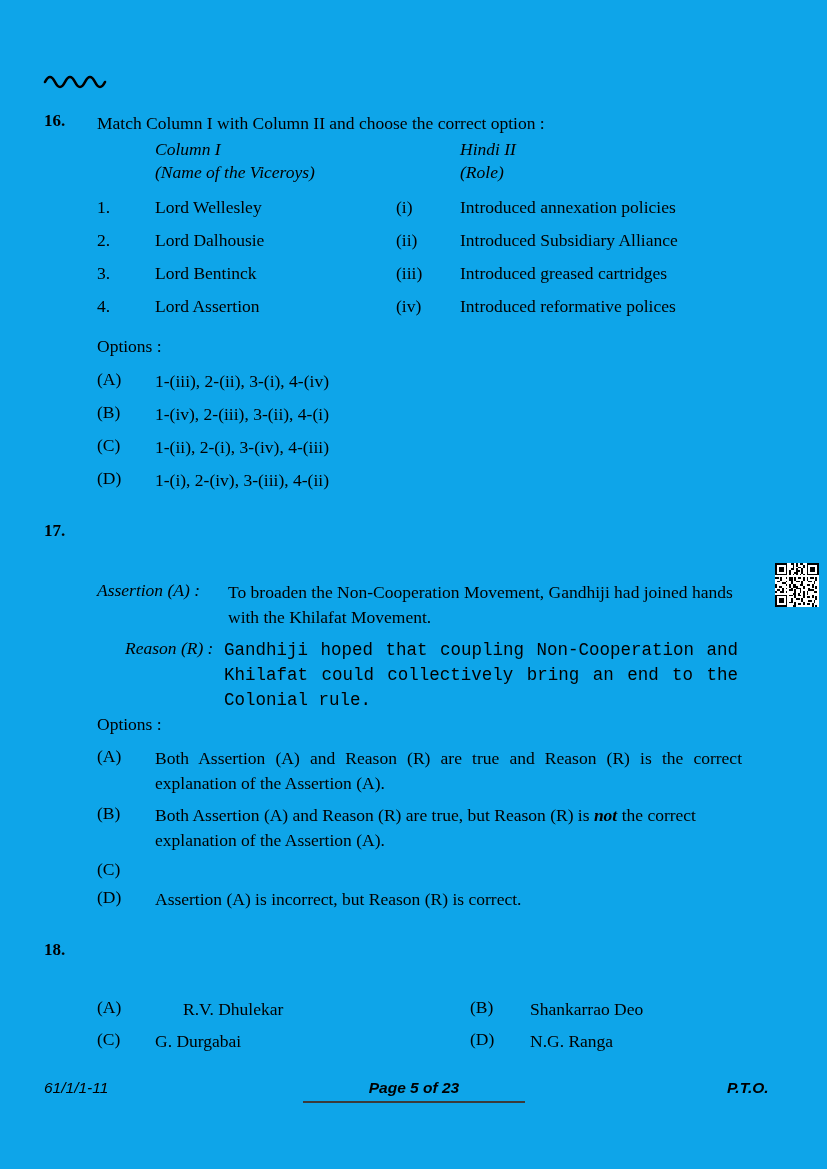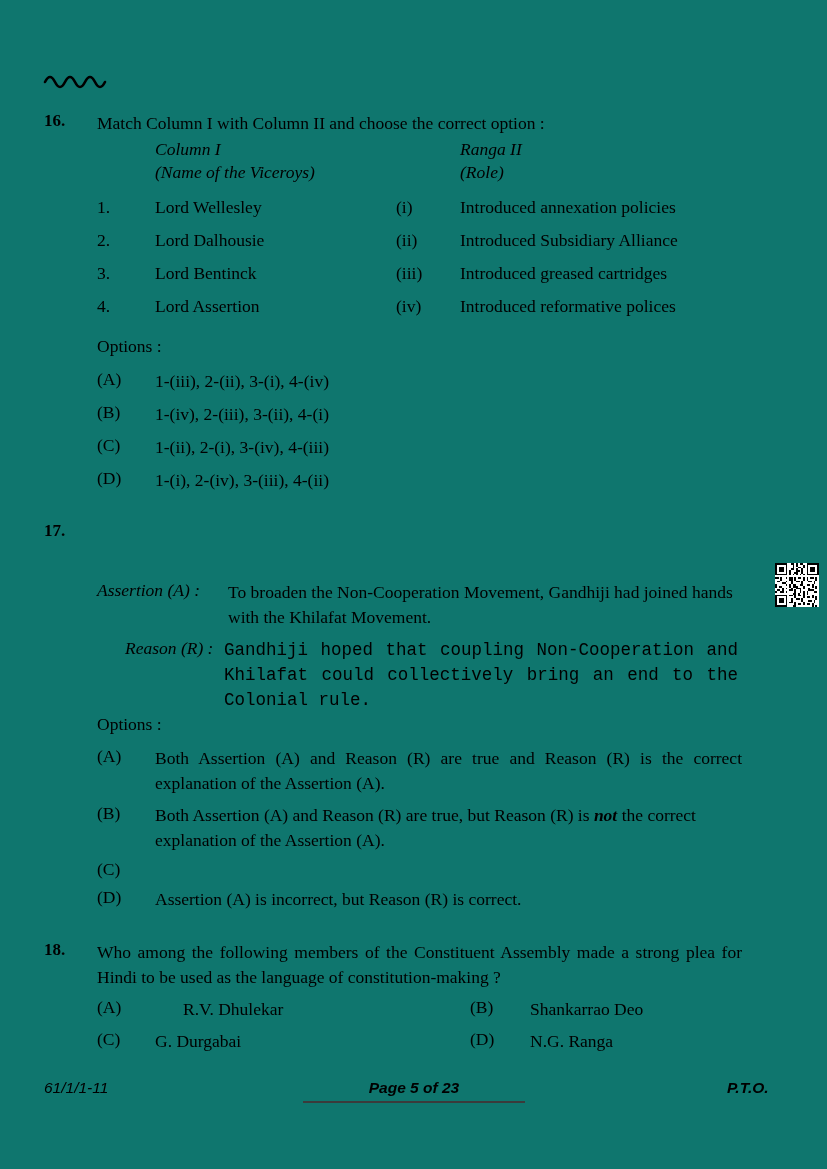--- a/index.html
+++ b/index.html
@@ -9,21 +9,21 @@
     background: #ffffff;
   }
   body {
     font-family: "Liberation Serif", "DejaVu Serif", serif;
     color: #000000;
   }
   #page {
     position: relative;
     width: 827px;
     height: 1169px;
-    background: #0f766e;
+    background: #0ea5e9;
     overflow: hidden;
   }
 
   
   .squiggle {
     position: absolute;
     left: 43px;
     top: 70px;
     width: 70px;
     height: 22px;
@@ -127,21 +127,21 @@
 
   <svg class="squiggle" viewBox="0 0 70 22">
     <path d="M2,12 Q7,2 12,12 T22,12 T32,12 T42,12 T52,12 T62,12" fill="none" stroke="#000" stroke-width="2.6" stroke-linecap="round"></path>
   </svg>
 
   <div class="qnum" style="left:44px; top:111px;">16.</div>
   <div class="qtext" style="left:97px; top:111px; width:660px;">Match Column I with Column II and choose the correct option :</div>
 
   <div class="lbl ital" style="left:155px; top:139px;">Column I</div>
   <div class="lbl ital" style="left:155px; top:162px;">(Name of the Viceroys)</div>
-  <div class="lbl ital" style="left:460px; top:139px;">Ranga II</div>
+  <div class="lbl ital" style="left:460px; top:139px;">Hindi II</div>
   <div class="lbl ital" style="left:460px; top:162px;">(Role)</div>
 
   <div class="row-item" style="left:97px; top:197px;">1.</div>
   <div class="row-item" style="left:155px; top:197px;">Lord Wellesley</div>
   <div class="row-item" style="left:396px; top:197px;">(i)</div>
   <div class="row-item" style="left:460px; top:197px;">Introduced annexation policies</div>
 
   <div class="row-item" style="left:97px; top:230px;">2.</div>
   <div class="row-item" style="left:155px; top:230px;">Lord Dalhousie</div>
   <div class="row-item" style="left:396px; top:230px;">(ii)</div>
@@ -186,21 +186,20 @@
 
   <div class="opt-mark" style="left:97px; top:803px;">(B)</div>
   <div class="opt-text" style="left:155px; top:803px; width:587px;"><span>Both Assertion (A) and Reason (R) are true, but Reason (R) is </span><b class="notbold">not</b><span> the correct explanation of the Assertion (A).</span></div>
 
   <div class="opt-mark" style="left:97px; top:859px;">(C)</div>
 
   <div class="opt-mark" style="left:97px; top:887px;">(D)</div>
   <div class="opt-text" style="left:155px; top:887px; width:587px;"><span>Assertion (A) is incorrect, but Reason (R) is correct.</span></div>
 
   <div class="qnum" style="left:44px; top:940px;">18.</div>
-  <div class="qtext justified" style="left:97px; top:940px; width:645px;">Who among the following members of the Constituent Assembly made a strong plea for Hindi to be used as the language of constitution-making ?</div>
 
   <div class="opt-mark" style="left:97px; top:997px;">(A)</div>
   <div class="opt-text" style="left:155px; top:997px;margin-left:28px;">R.V. Dhulekar</div>
   <div class="opt-mark" style="left:470px; top:997px;">(B)</div>
   <div class="opt-text" style="left:530px; top:997px;">Shankarrao Deo</div>
 
   <div class="opt-mark" style="left:97px; top:1029px;">(C)</div>
   <div class="opt-text" style="left:155px; top:1029px;">G. Durgabai</div>
   <div class="opt-mark" style="left:470px; top:1029px;">(D)</div>
   <div class="opt-text" style="left:530px; top:1029px;">N.G. Ranga</div>

